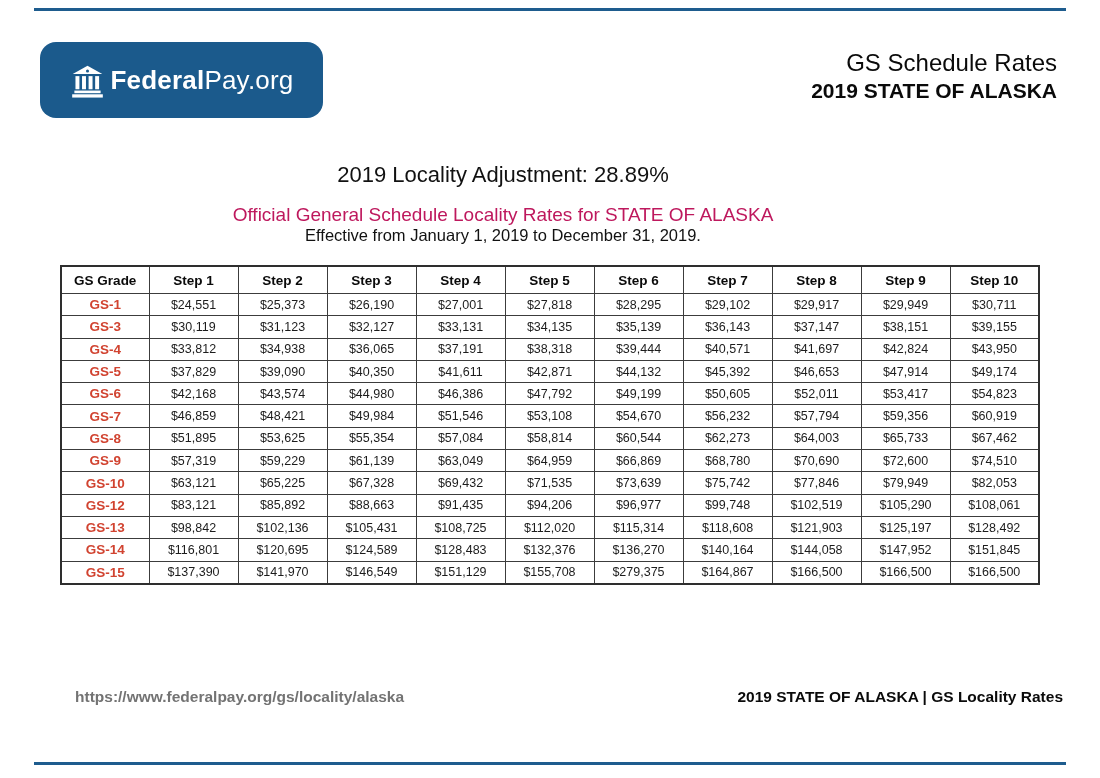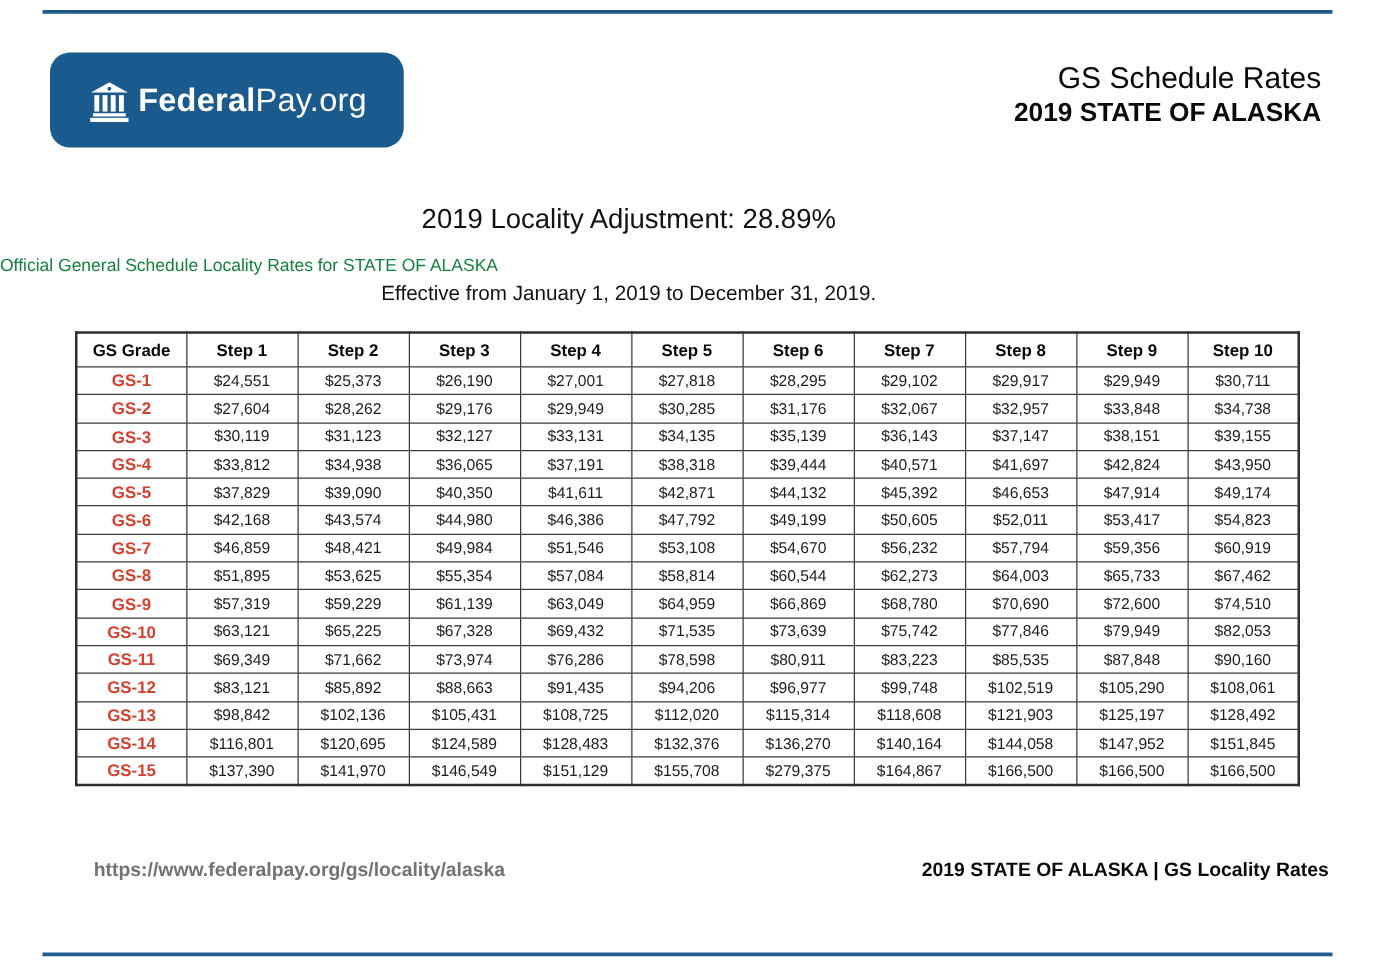--- a/index.html
+++ b/index.html
@@ -27,21 +27,21 @@
   .logo .brand span.rest{font-weight:normal;}
 
   .titles{position:absolute;top:48px;right:43px;text-align:right;color:#0a0a0a;}
   .titles .t1{font-size:24px;font-weight:normal;line-height:1.25;}
   .titles .t2{font-size:21px;font-weight:bold;line-height:1.25;}
 
   .adjustment{
     position:absolute;top:162px;left:0;width:1006px;
     text-align:center;font-size:22px;color:#111;
   }
-  .sub1{position:absolute;top:204px;left:0;width:1006px;font-size:14px;color:#15803d;}
+  .sub1{position:absolute;top:204px;left:0;width:1006px;text-align:center;font-size:19px;color:#be185d;}
   .sub2{position:absolute;top:226px;left:0;width:1006px;text-align:center;font-size:16.5px;color:#111;}
 
   table.gs{
     position:absolute;left:60px;top:265px;width:980px;
     border-collapse:collapse;table-layout:fixed;
     border:2px solid #2e2e2e;
   }
   table.gs th, table.gs td{
     border:1px solid #3c3c3c;
     text-align:center;vertical-align:middle;
@@ -132,33 +132,20 @@
           <td>$26,190</td>
           <td>$27,001</td>
           <td>$27,818</td>
           <td>$28,295</td>
           <td>$29,102</td>
           <td>$29,917</td>
           <td>$29,949</td>
           <td>$30,711</td>
         </tr>
         <tr>
-          <td class="grade">GS-2</td>
-          <td>$27,604</td>
-          <td>$28,262</td>
-          <td>$29,176</td>
-          <td>$29,949</td>
-          <td>$30,285</td>
-          <td>$31,176</td>
-          <td>$32,067</td>
-          <td>$32,957</td>
-          <td>$33,848</td>
-          <td>$34,738</td>
-        </tr>
-        <tr>
           <td class="grade">GS-3</td>
           <td>$30,119</td>
           <td>$31,123</td>
           <td>$32,127</td>
           <td>$33,131</td>
           <td>$34,135</td>
           <td>$35,139</td>
           <td>$36,143</td>
           <td>$37,147</td>
           <td>$38,151</td>
@@ -249,33 +236,20 @@
           <td>$67,328</td>
           <td>$69,432</td>
           <td>$71,535</td>
           <td>$73,639</td>
           <td>$75,742</td>
           <td>$77,846</td>
           <td>$79,949</td>
           <td>$82,053</td>
         </tr>
         <tr>
-          <td class="grade">GS-11</td>
-          <td>$69,349</td>
-          <td>$71,662</td>
-          <td>$73,974</td>
-          <td>$76,286</td>
-          <td>$78,598</td>
-          <td>$80,911</td>
-          <td>$83,223</td>
-          <td>$85,535</td>
-          <td>$87,848</td>
-          <td>$90,160</td>
-        </tr>
-        <tr>
           <td class="grade">GS-12</td>
           <td>$83,121</td>
           <td>$85,892</td>
           <td>$88,663</td>
           <td>$91,435</td>
           <td>$94,206</td>
           <td>$96,977</td>
           <td>$99,748</td>
           <td>$102,519</td>
           <td>$105,290</td>

